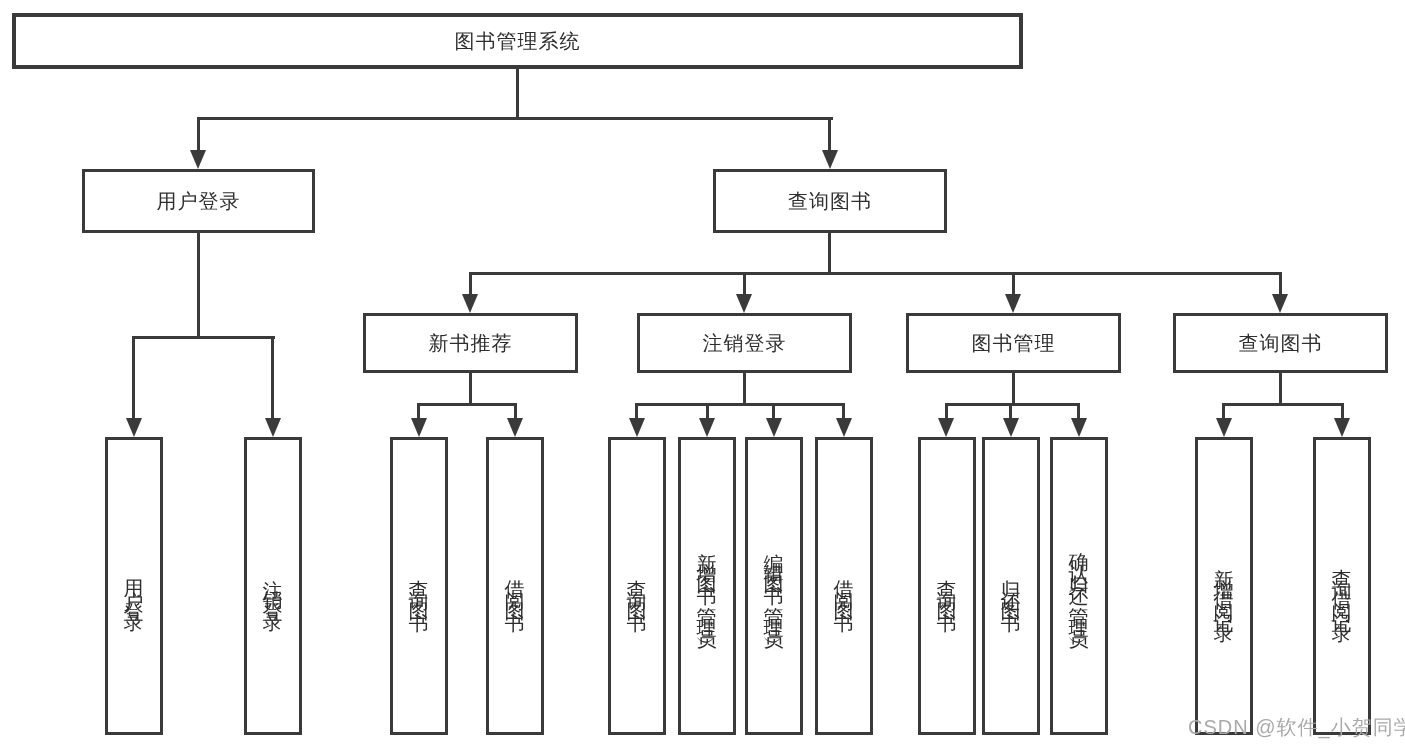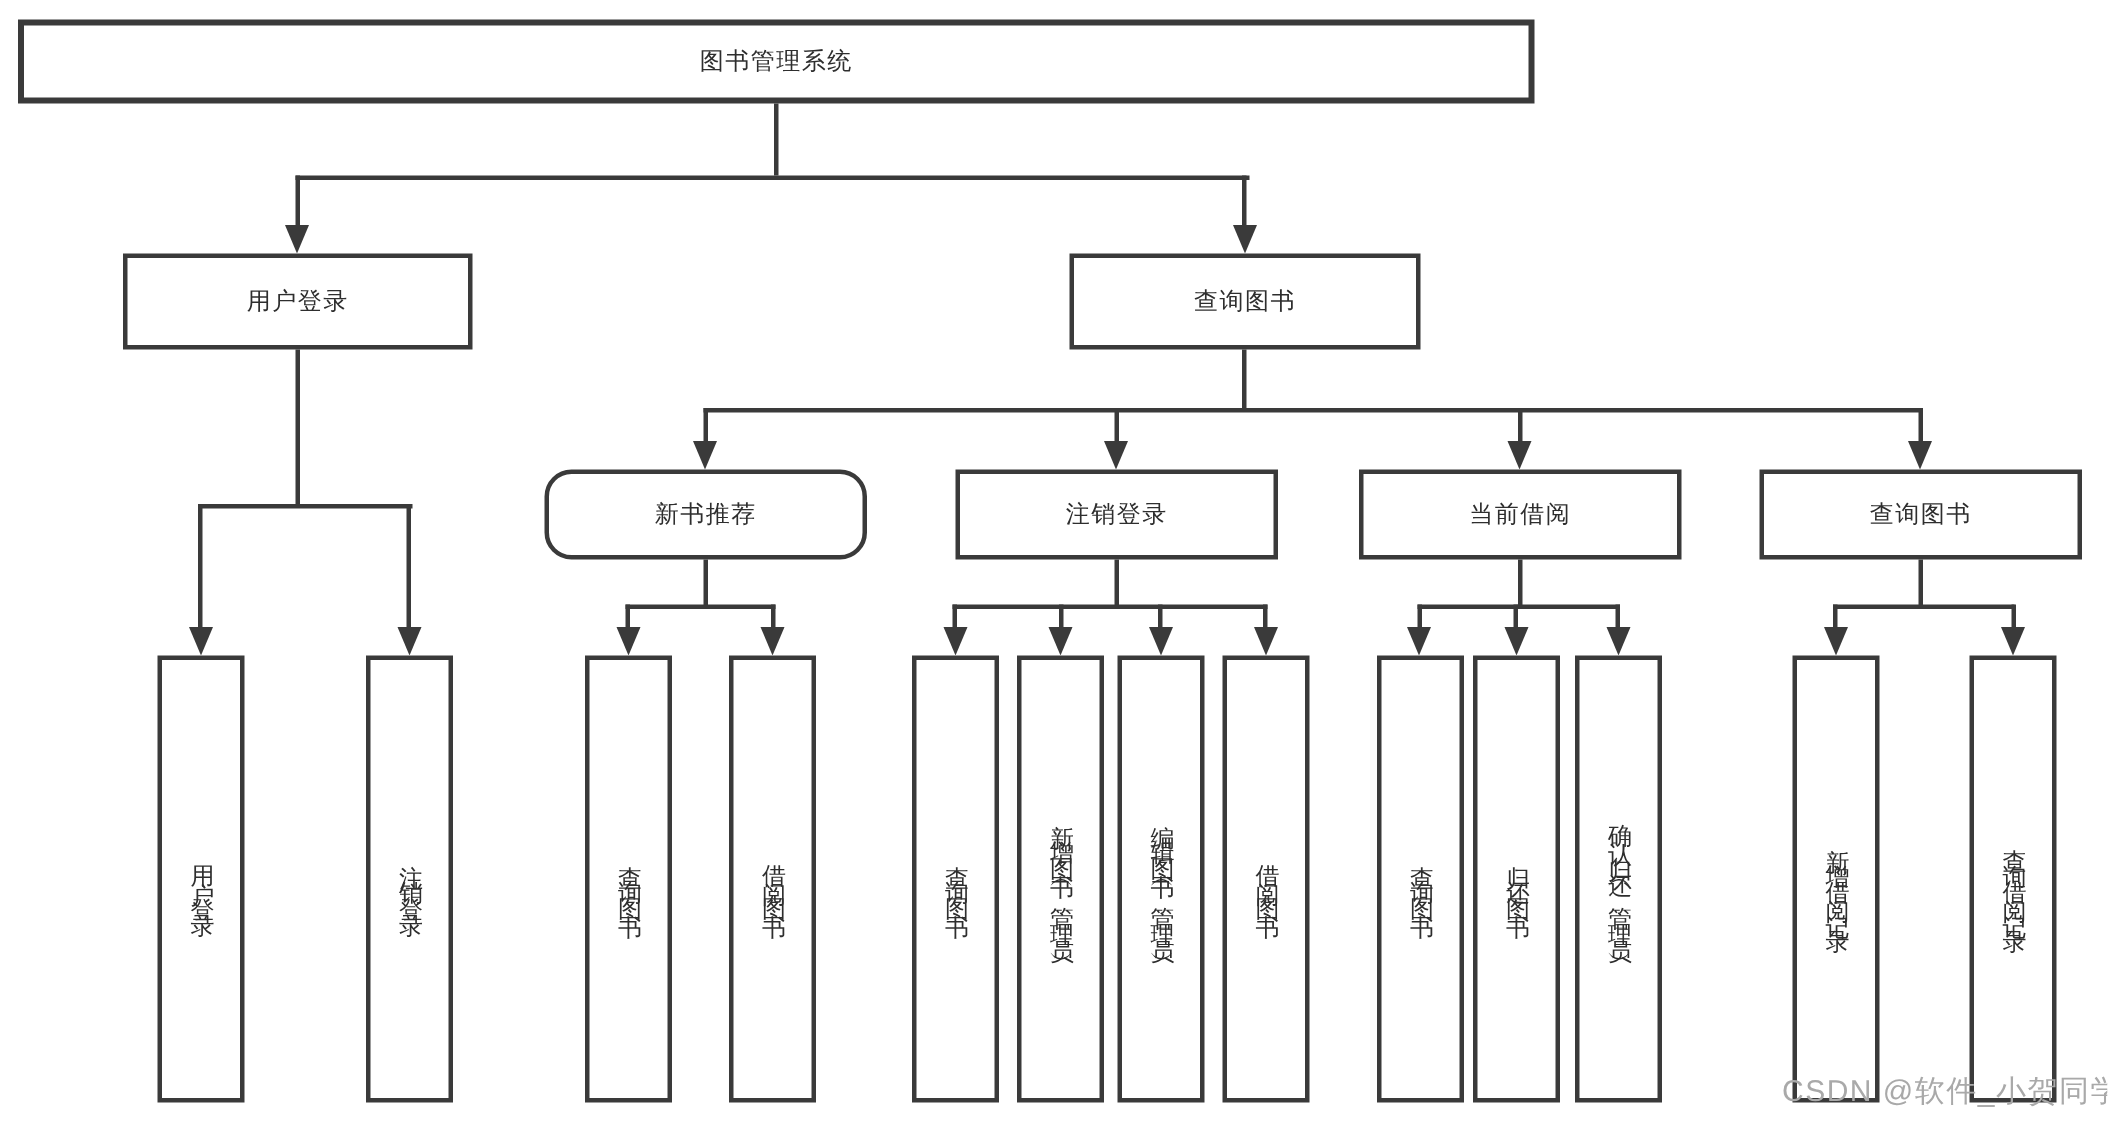--- a/index.html
+++ b/index.html
@@ -5,21 +5,21 @@
   * { margin:0; padding:0; box-sizing:border-box; }
   html,body { background:#ffffff; }
   .canvas {
     position:relative; width:1405px; height:747px; background:#ffffff;
     overflow:hidden; font-family:"Liberation Sans","DejaVu Sans",sans-serif;
     color:#2e2e2e;
   }
   .box {
     position:absolute; border:3px solid #3a3a3a; background:#ffffff;
     display:flex; align-items:center; justify-content:center;
-    font-size:16px; color:#2e2e2e; letter-spacing:1px;
+    font-size:20px; color:#2e2e2e; letter-spacing:1px;
   }
   .root { border-width:4px; }
   .vtext {
     writing-mode:vertical-rl; text-orientation:mixed;
     letter-spacing:11px; line-height:1;
   }
   .vline { position:absolute; width:3px; background:#3a3a3a; }
   .hline { position:absolute; height:3px; background:#3a3a3a; }
   .arr {
     position:absolute; width:0; height:0;
@@ -65,28 +65,28 @@
   <div class="hline" style="left:469px;top:272px;width:813px;"></div>
   <div class="vline" style="left:469px;top:272px;height:24px;"></div>
   <div class="arr" style="left:462px;top:294px;"></div>
   <div class="vline" style="left:743px;top:272px;height:24px;"></div>
   <div class="arr" style="left:736px;top:294px;"></div>
   <div class="vline" style="left:1012px;top:272px;height:24px;"></div>
   <div class="arr" style="left:1005px;top:294px;"></div>
   <div class="vline" style="left:1279px;top:272px;height:24px;"></div>
   <div class="arr" style="left:1272px;top:294px;"></div>
 
-  <div class="box" style="left:363px;top:313px;width:215px;height:60px;border-radius:18px;">
+  <div class="box" style="left:363px;top:313px;width:215px;height:60px;">
     <span>新书推荐</span>
   </div>
   <div class="box" style="left:637px;top:313px;width:215px;height:60px;">
     <span>注销登录</span>
   </div>
   <div class="box" style="left:906px;top:313px;width:215px;height:60px;">
-    <span>当前借阅</span>
+    <span>图书管理</span>
   </div>
   <div class="box" style="left:1173px;top:313px;width:215px;height:60px;">
     <span>查询图书</span>
   </div>
 
   <div class="vline" style="left:469px;top:373px;height:33px;"></div>
   <div class="hline" style="left:417px;top:403px;width:100px;"></div>
   <div class="vline" style="left:417px;top:403px;height:17px;"></div>
   <div class="arr" style="left:411px;top:418px;"></div>
   <div class="vline" style="left:514px;top:403px;height:17px;"></div>

